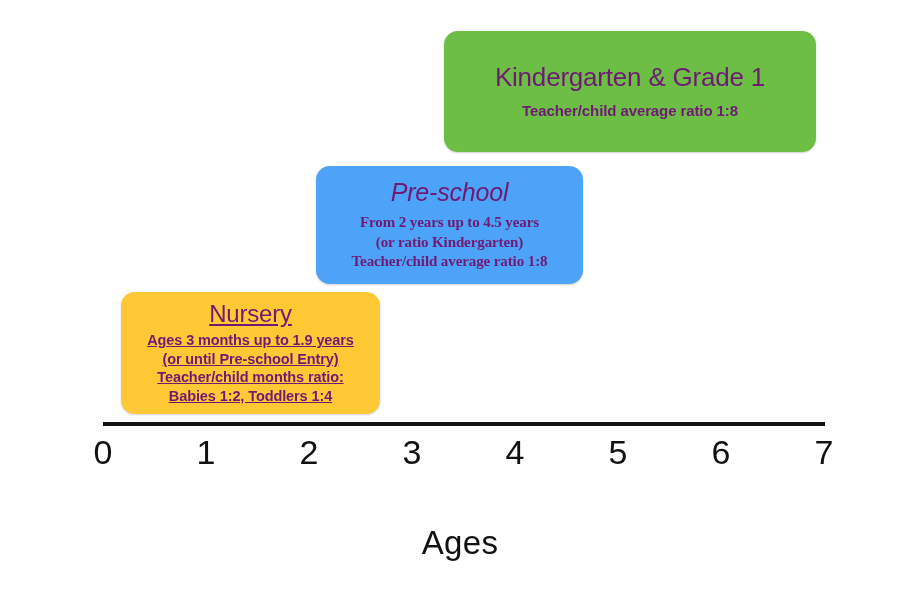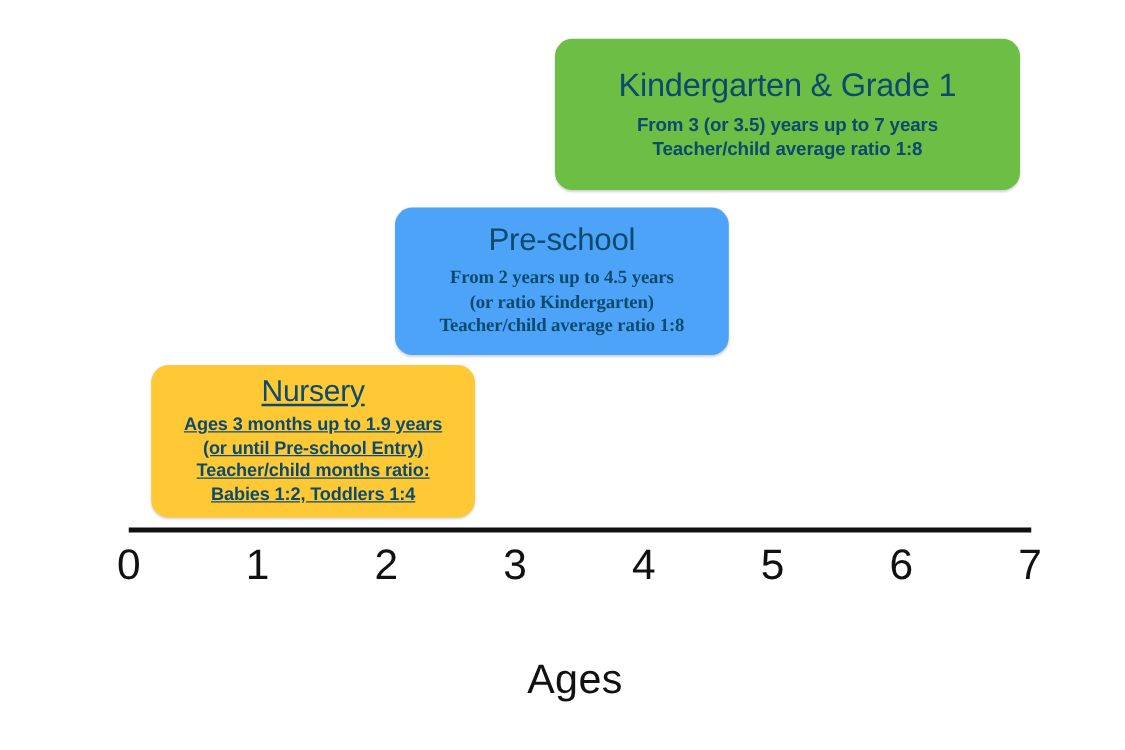--- a/index.html
+++ b/index.html
@@ -23,21 +23,21 @@
   
   .stage-box {
     position: absolute;
     box-sizing: border-box;
     border-radius: 14px;
     display: flex;
     flex-direction: column;
     align-items: center;
     justify-content: center;
     text-align: center;
-    color: #0c4a6e;
+    color: #701a75;
     box-shadow: 0 1px 2px rgba(0,0,0,0.18);
     padding: 4px 0;
   }
   .stage-title {
     font-weight: 400;
     letter-spacing: -0.2px;
     line-height: 1.1;
     white-space: nowrap;
   }
   .stage-lines {
@@ -50,21 +50,21 @@
   
   #box-kindergarten {
     left: 444px; top: 31px; width: 372px; height: 121px;
   }
   #box-kindergarten .stage-title { font-size: 26px; margin-bottom: 9px; }
   #box-kindergarten .stage-lines { font-size: 15px; }
 
   #box-preschool {
     left: 316px; top: 166px; width: 267px; height: 118px;
   }
-  #box-preschool .stage-title { font-size: 25px; margin-bottom: 7px; }
+  #box-preschool .stage-title { font-size: 25px; margin-bottom: 7px; font-style: italic; }
   #box-preschool .stage-lines { font-size: 15px; font-family: Liberation Serif, serif; }
 
   #box-nursery {
     left: 121px; top: 292px; width: 259px; height: 122px; text-decoration: underline;
   }
   #box-nursery .stage-title { font-size: 24px; margin-bottom: 4px; }
   #box-nursery .stage-lines { font-size: 14.5px; }
 
   
   #axis {
@@ -106,21 +106,20 @@
   }
 </style>
 </head>
 <body>
 
 <div id="stage">
 
   <div class="stage-box" id="box-kindergarten" style="background:#6CBE45;">
     <div class="stage-title">Kindergarten &amp; Grade 1</div>
     <div class="stage-lines">
-      <span class="ln">From 3 (or 3.5) years up to 7 years</span>
       <span class="ln">Teacher/child average ratio 1:8</span>
     </div>
   </div>
 
   <div class="stage-box" id="box-preschool" style="background:#4DA3F7;">
     <div class="stage-title">Pre-school</div>
     <div class="stage-lines">
       <span class="ln">From 2 years up to 4.5 years</span>
       <span class="ln">(or ratio Kindergarten)</span>
       <span class="ln">Teacher/child average ratio 1:8</span>

